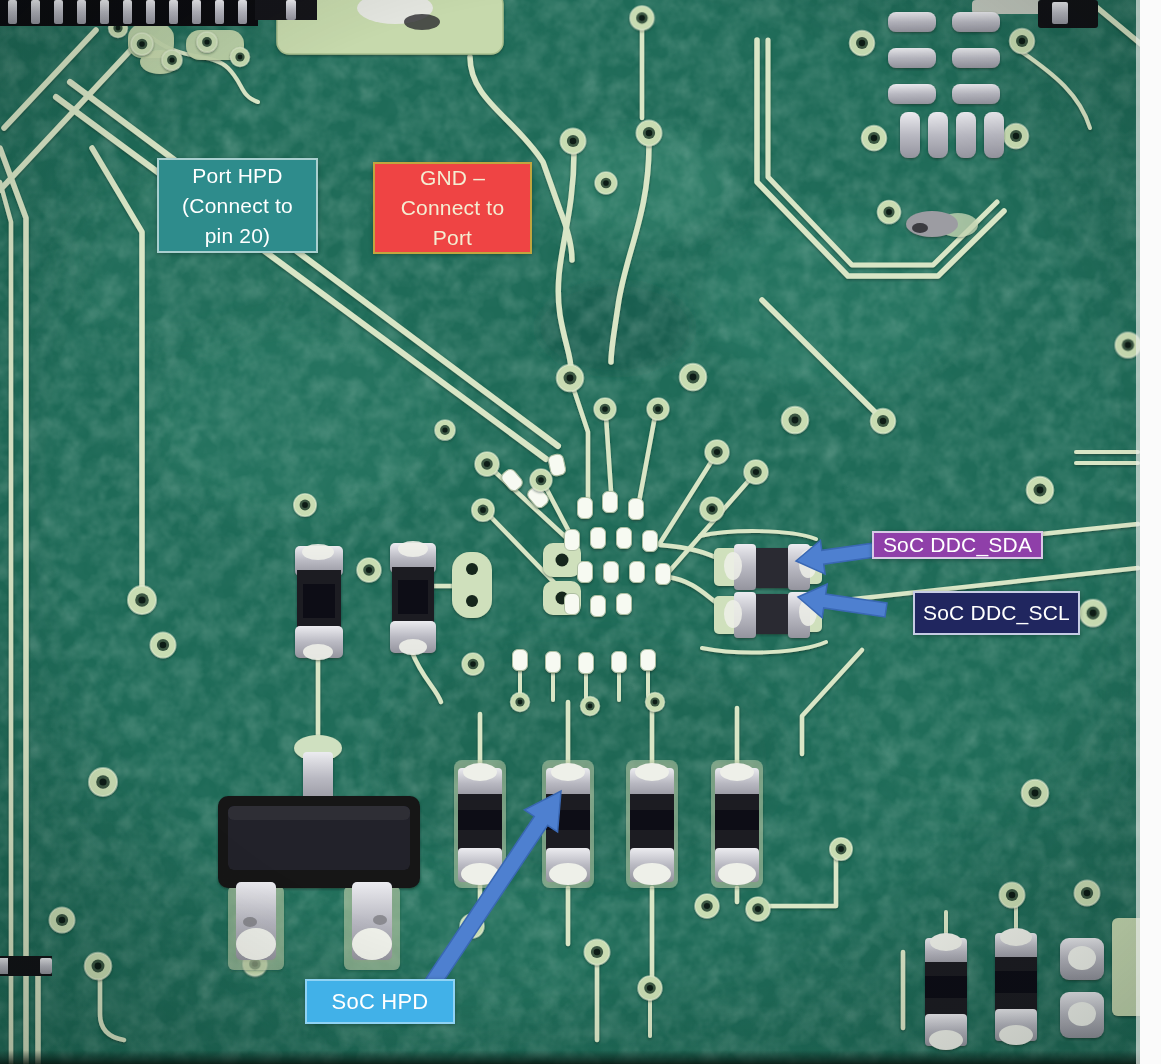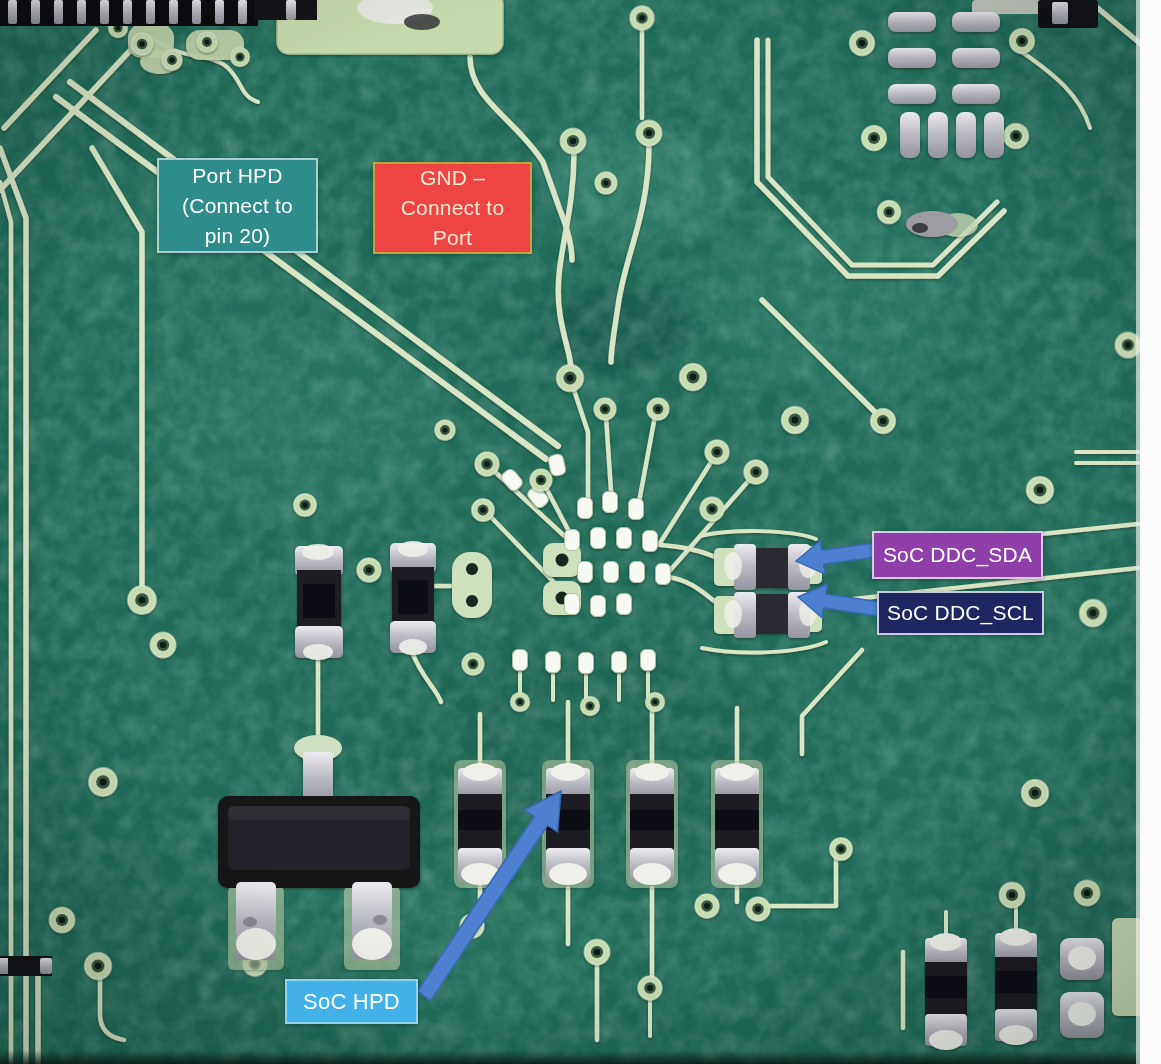--- a/index.html
+++ b/index.html
@@ -12,23 +12,23 @@
   .anno{
     position:absolute;z-index:6;display:flex;flex-direction:column;
     align-items:center;justify-content:center;text-align:center;
     box-sizing:border-box;border:2px solid #fff;
     box-shadow:0 1px 4px rgba(0,20,15,.35);
     letter-spacing:.2px;
   }
   .anno .ln{display:block;text-align:right;}
   #label-port-hpd{left:157px;top:158px;width:161px;height:95px;font-size:21px;line-height:30px;}
   #label-gnd{left:373px;top:162px;width:159px;height:92px;font-size:21px;line-height:30px;}
-  #label-sda{left:872px;top:531px;width:171px;height:48px;font-size:21px;}
+  #label-sda{left:872px;top:531px;width:171px;height:28px;font-size:21px;}
   #label-scl{left:877px;top:591px;width:167px;height:44px;font-size:21px;}
-  #label-hpd{left:285px;top:979px;width:133px;height:45px;font-size:22px;}
+  #label-hpd{left:305px;top:979px;width:150px;height:45px;font-size:22px;}
 </style>
 </head>
 <body>
 
 <div class="stage">
 
 <svg class="board" width="1161" height="1064" viewBox="0 0 1161 1064">
   <defs>
     <linearGradient id="silver" x1="0" y1="0" x2="0" y2="1">
       <stop offset="0" stop-color="#ececf0"></stop>
@@ -429,21 +429,21 @@
 <div class="anno" id="label-gnd" style="background: #ef4444; border-color: rgb(194, 165, 62); color: rgb(244, 237, 210);">
   <span class="ln">GND –</span>
   <span class="ln">Connect to</span>
   <span class="ln">Port</span>
 </div>
 
 <div class="anno" id="label-sda" style="background: rgb(143, 63, 169); border-color: rgb(217, 201, 230); color: rgb(255, 255, 255);">
   <span class="ln">SoC DDC_SDA</span>
 </div>
 
-<div class="anno" id="label-scl" style="background: rgb(32, 38, 95); border-color: rgb(198, 204, 228); color: rgb(255, 255, 255);">
+<div class="anno" id="label-scl" style="background: rgb(32, 38, 95); border-color: rgb(198, 204, 228); color: rgb(255, 255, 255); margin-left: 36px;">
   <span class="ln">SoC DDC_SCL</span>
 </div>
 
 <div class="anno" id="label-hpd" style="background: rgb(65, 177, 232); border-color: rgb(143, 211, 245); color: rgb(255, 255, 255);">
   <span class="ln">SoC HPD</span>
 </div>
 
 </div>
 
 </body></html>

